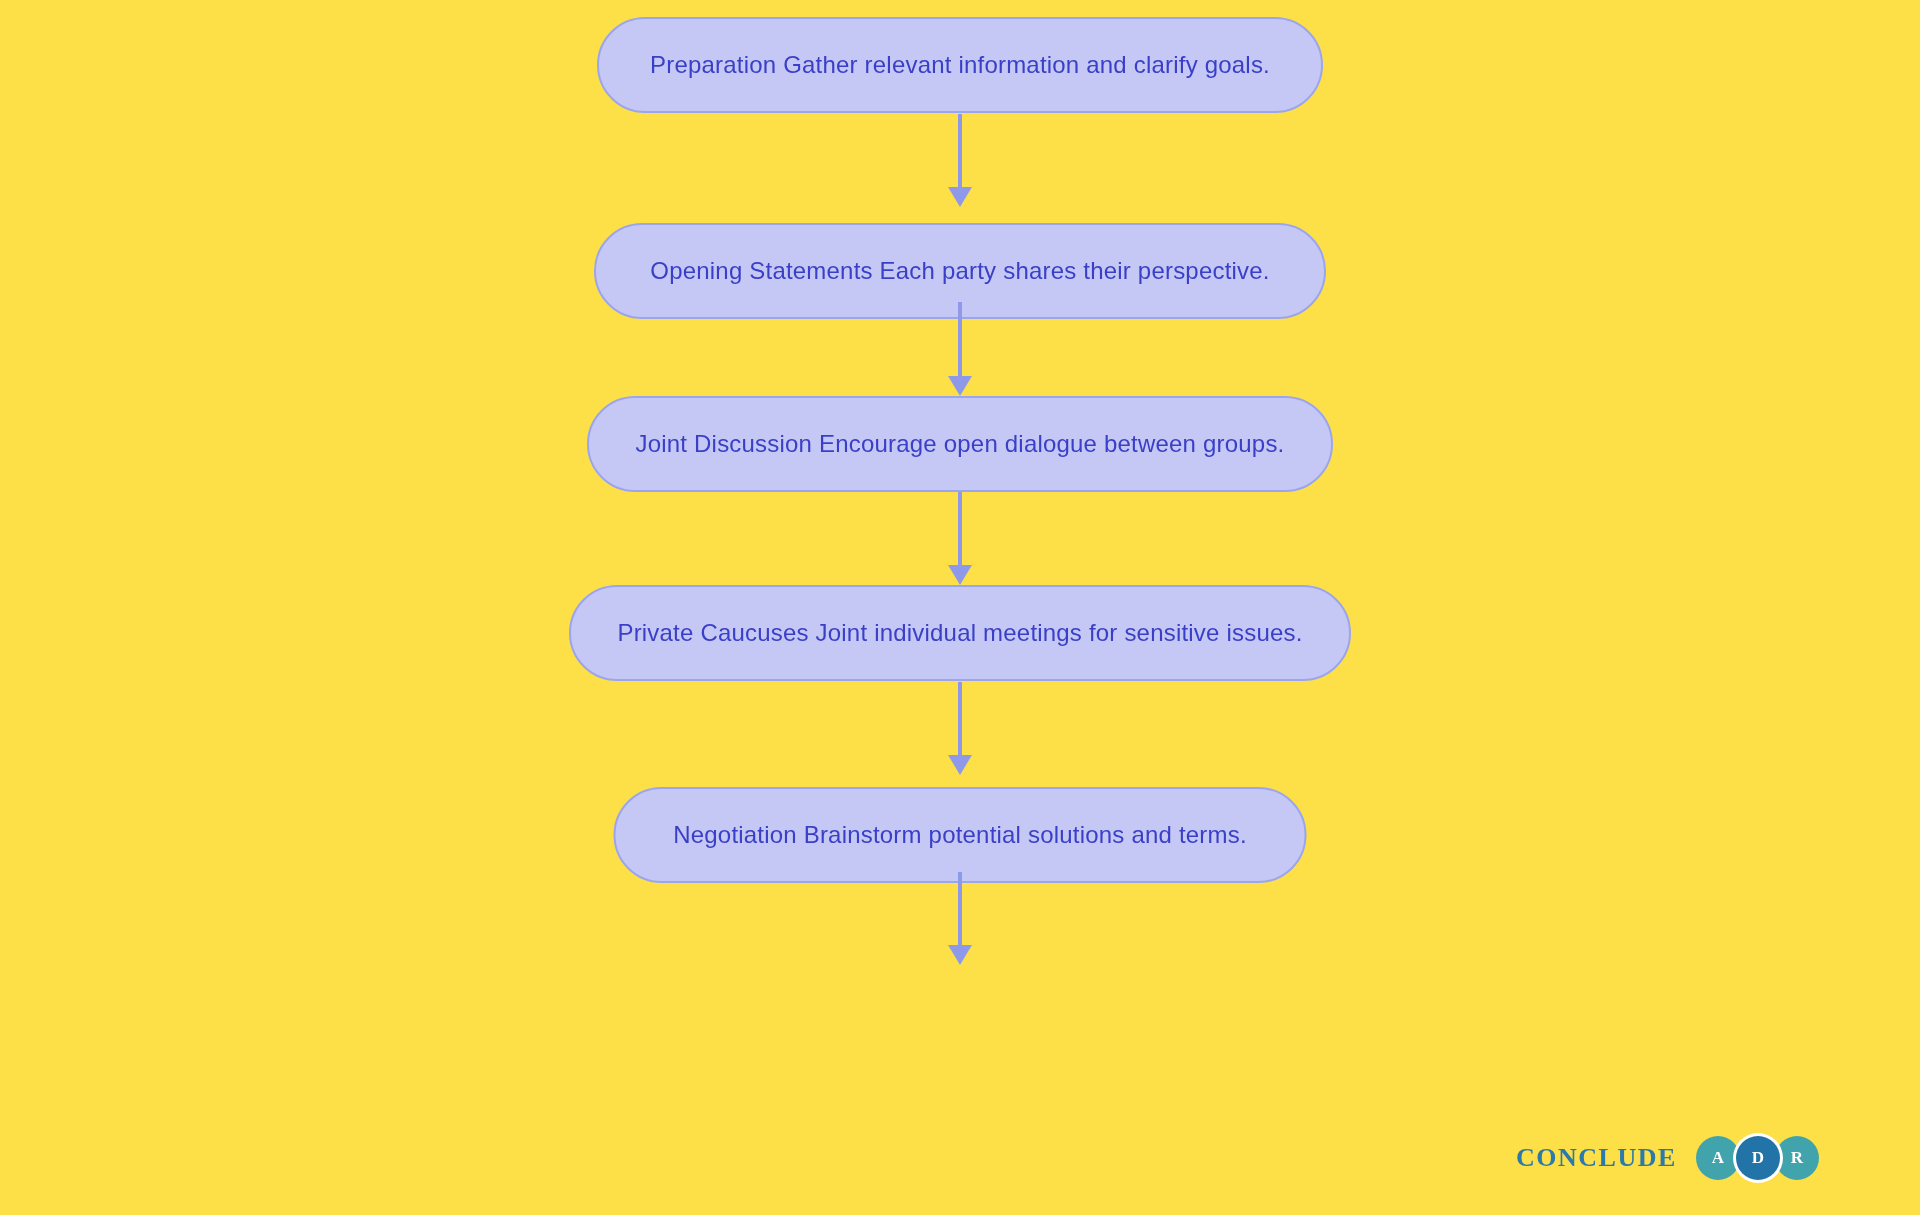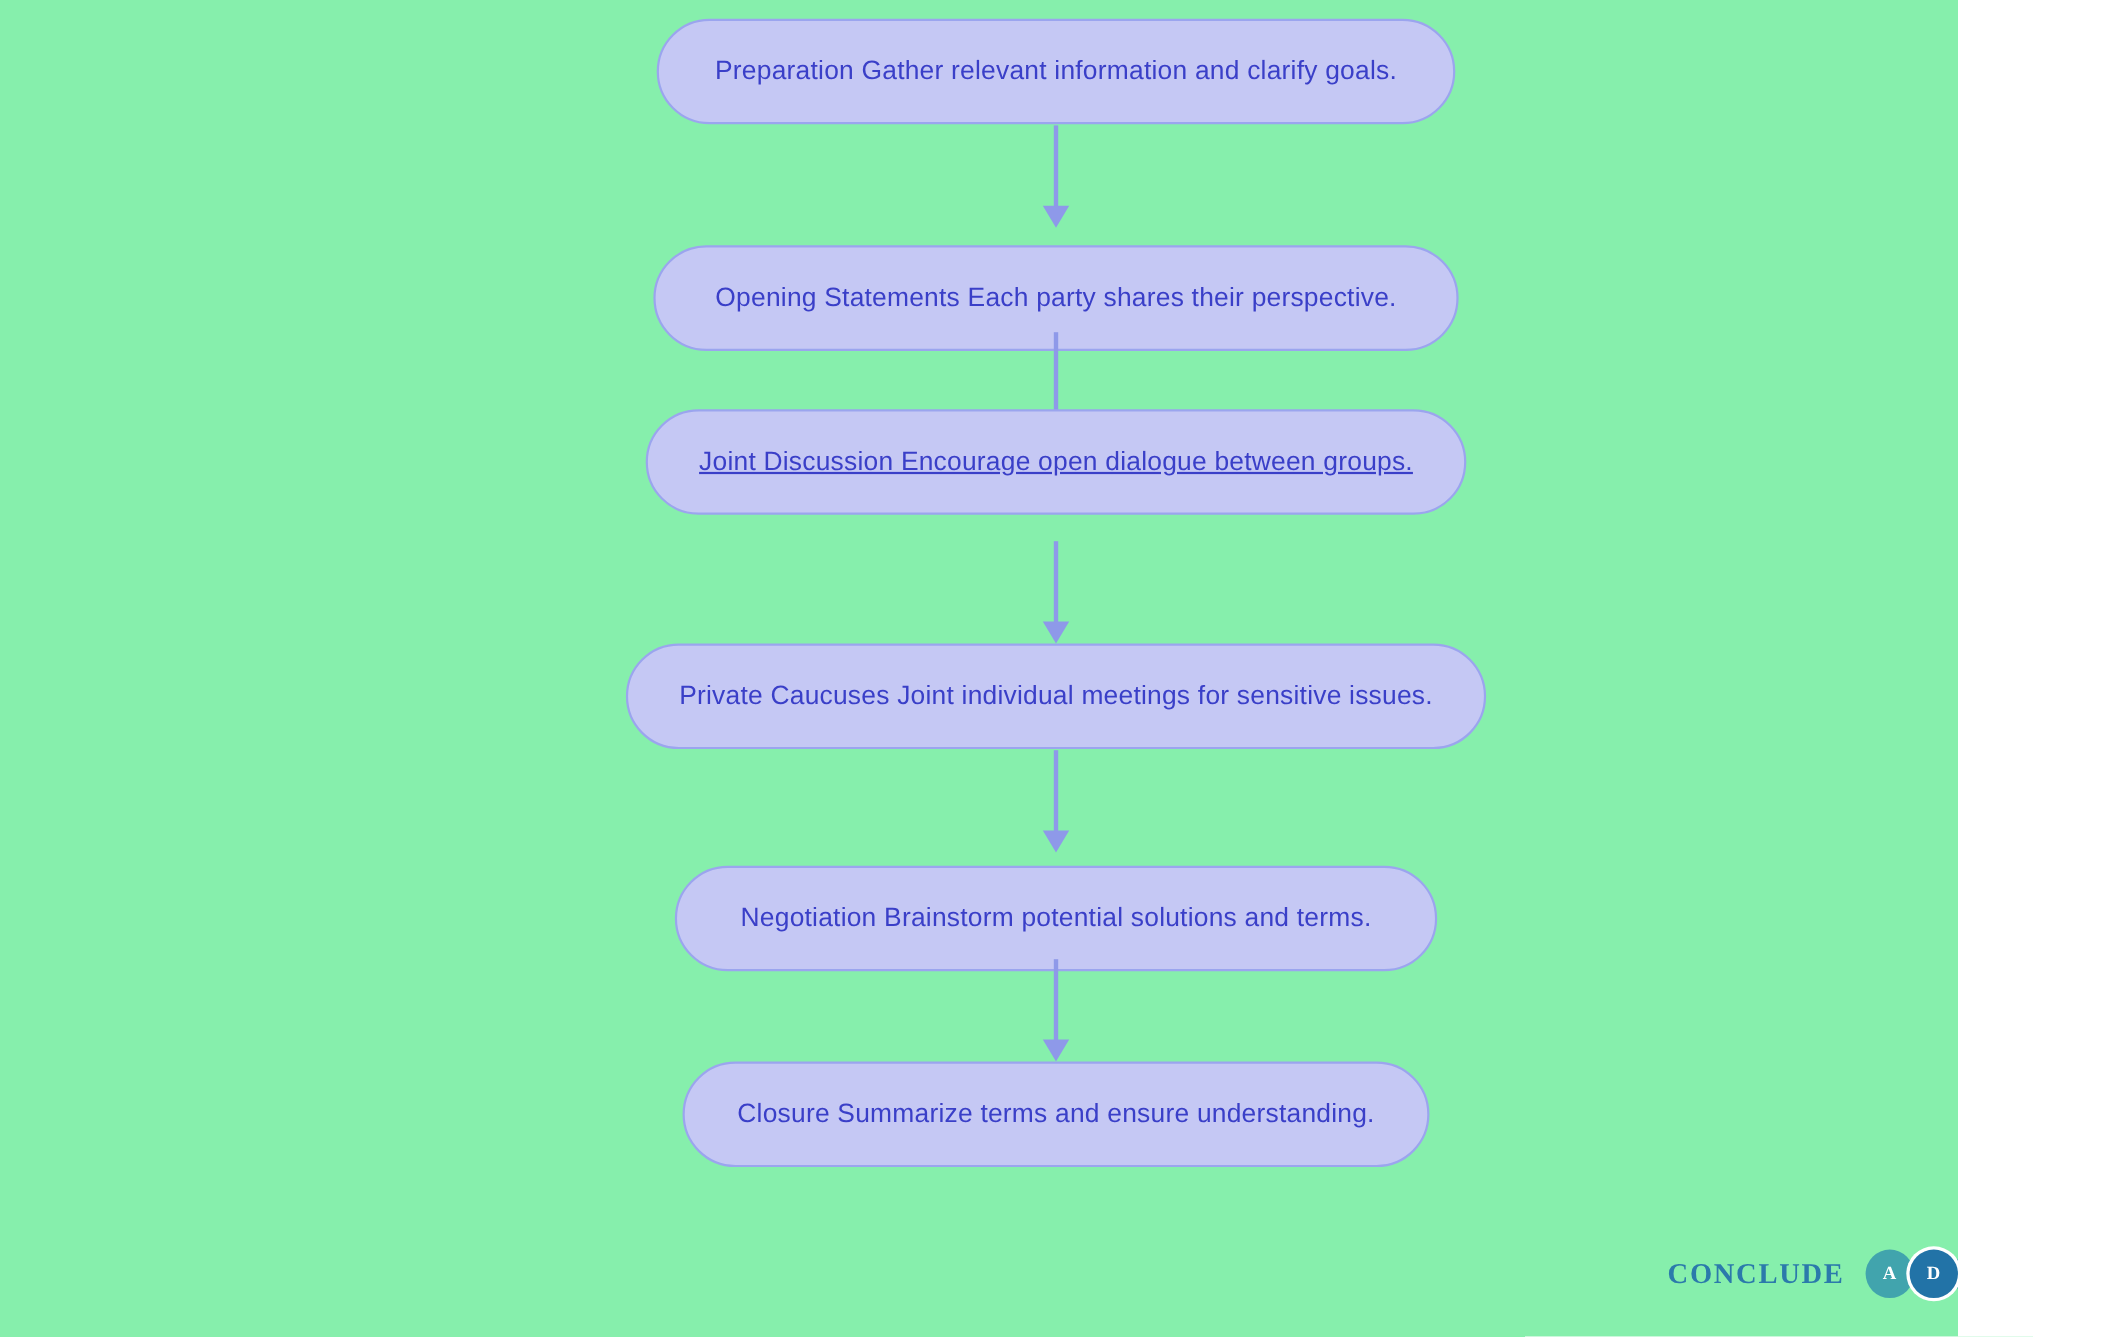--- a/index.html
+++ b/index.html
@@ -2,26 +2,25 @@
 <html><head>
 <meta charset="utf-8">
 <style>
   html, body {
     margin: 0;
     padding: 0;
     background: #ffffff;
   }
   .canvas {
     position: relative;
-    width: 1756px;
+    width: 1920px;
     height: 1215px;
-    background: #86efac;
+    background: #fde047;
     overflow: hidden;
     font-family: "Liberation Sans", sans-serif;
-    padding-left: 24px;
   }
   
   .node {
     position: absolute;
     left: 960px;
     transform: translateX(-50%);
     height: 96px;
     border-radius: 48px;
     background: #c5c8f4;
     border: 2px solid #9ba5ee;
@@ -29,21 +28,21 @@
     display: flex;
     align-items: center;
     justify-content: center;
     font-size: 24px;
     letter-spacing: 0.2px;
     color: #3a3fc8;
     white-space: nowrap;
   }
   .node-0 { top: 17px;  width: 726px; }
   .node-1 { top: 223px; width: 732px; }
-  .node-2 { top: 372px; width: 746px; text-decoration: underline; }
+  .node-2 { top: 396px; width: 746px; }
   .node-3 { top: 585px; width: 782px; }
   .node-4 { top: 775px; width: 693px; margin-top: 12px; }
   .node-5 { top: 965px; width: 679px; }
 
   
   .arrow {
     position: absolute;
     left: 960px;
     transform: translateX(-50%);
     width: 24px;
@@ -148,21 +147,20 @@
     <div class="head"></div>
   </div>
 
   <div class="node node-4">Negotiation Brainstorm potential solutions and terms.</div>
 
   <div class="arrow arrow-5">
     <div class="shaft"></div>
     <div class="head"></div>
   </div>
 
-  <div class="node node-5">Closure Summarize terms and ensure understanding.</div>
 
   <div class="logo">
     <span class="wordmark">CONCLUDE</span>
     <span class="circles">
       <span class="circle circle-a">A</span>
       <span class="circle circle-r">R</span>
       <span class="circle circle-d">D</span>
     </span>
   </div>
 

